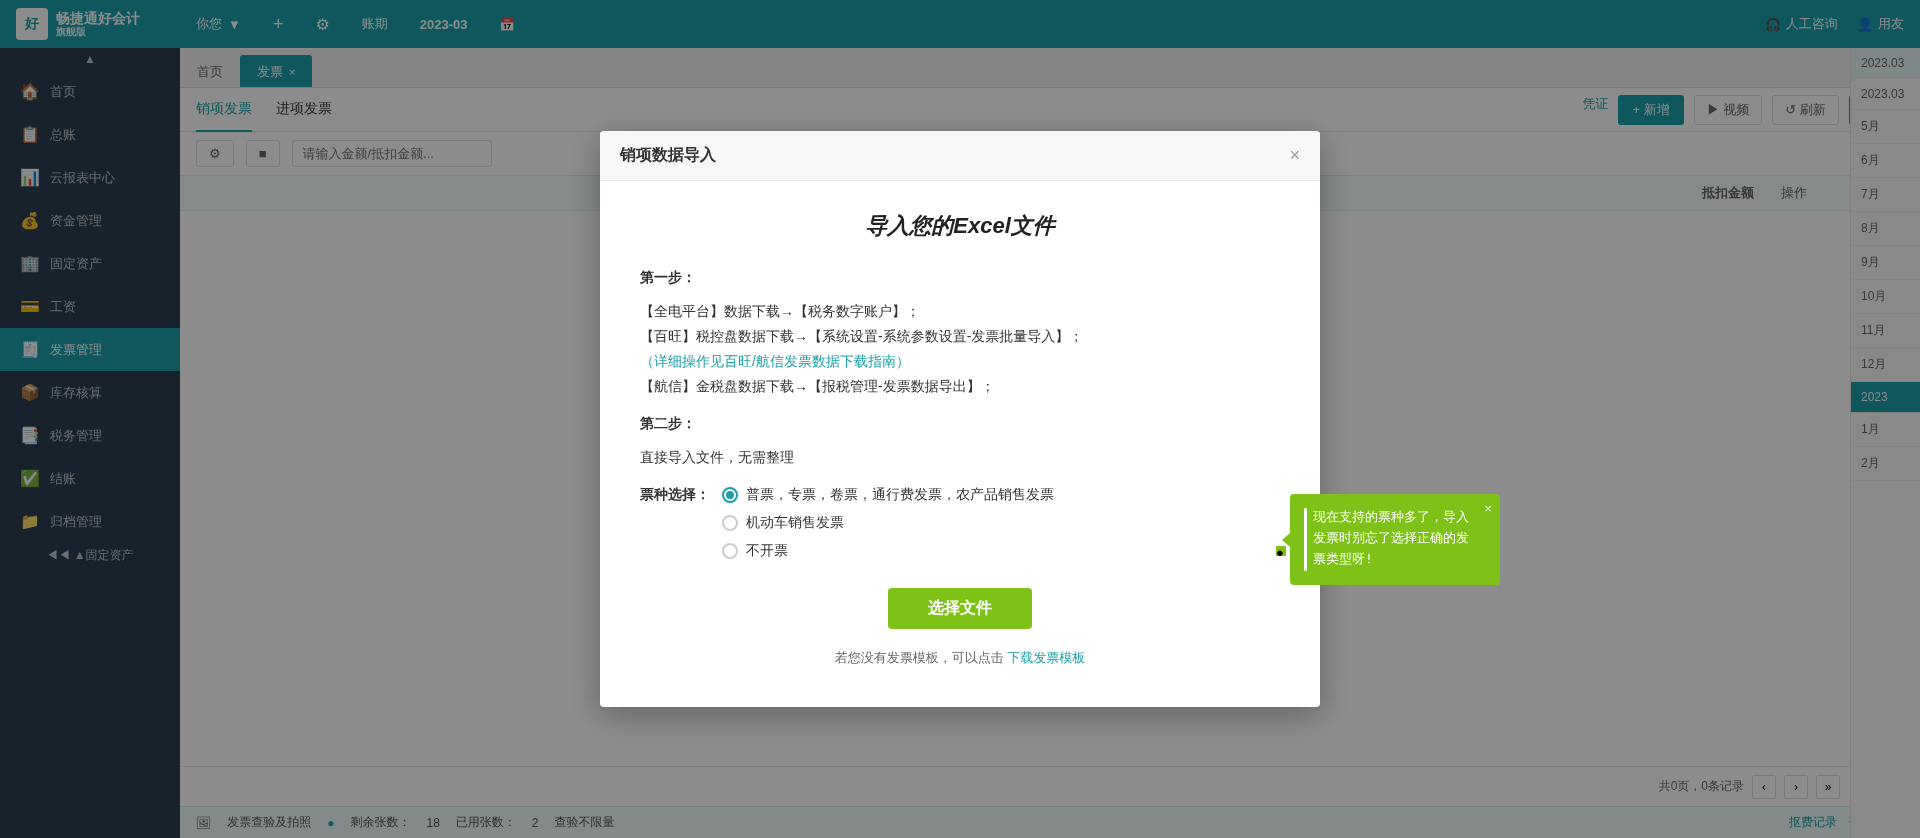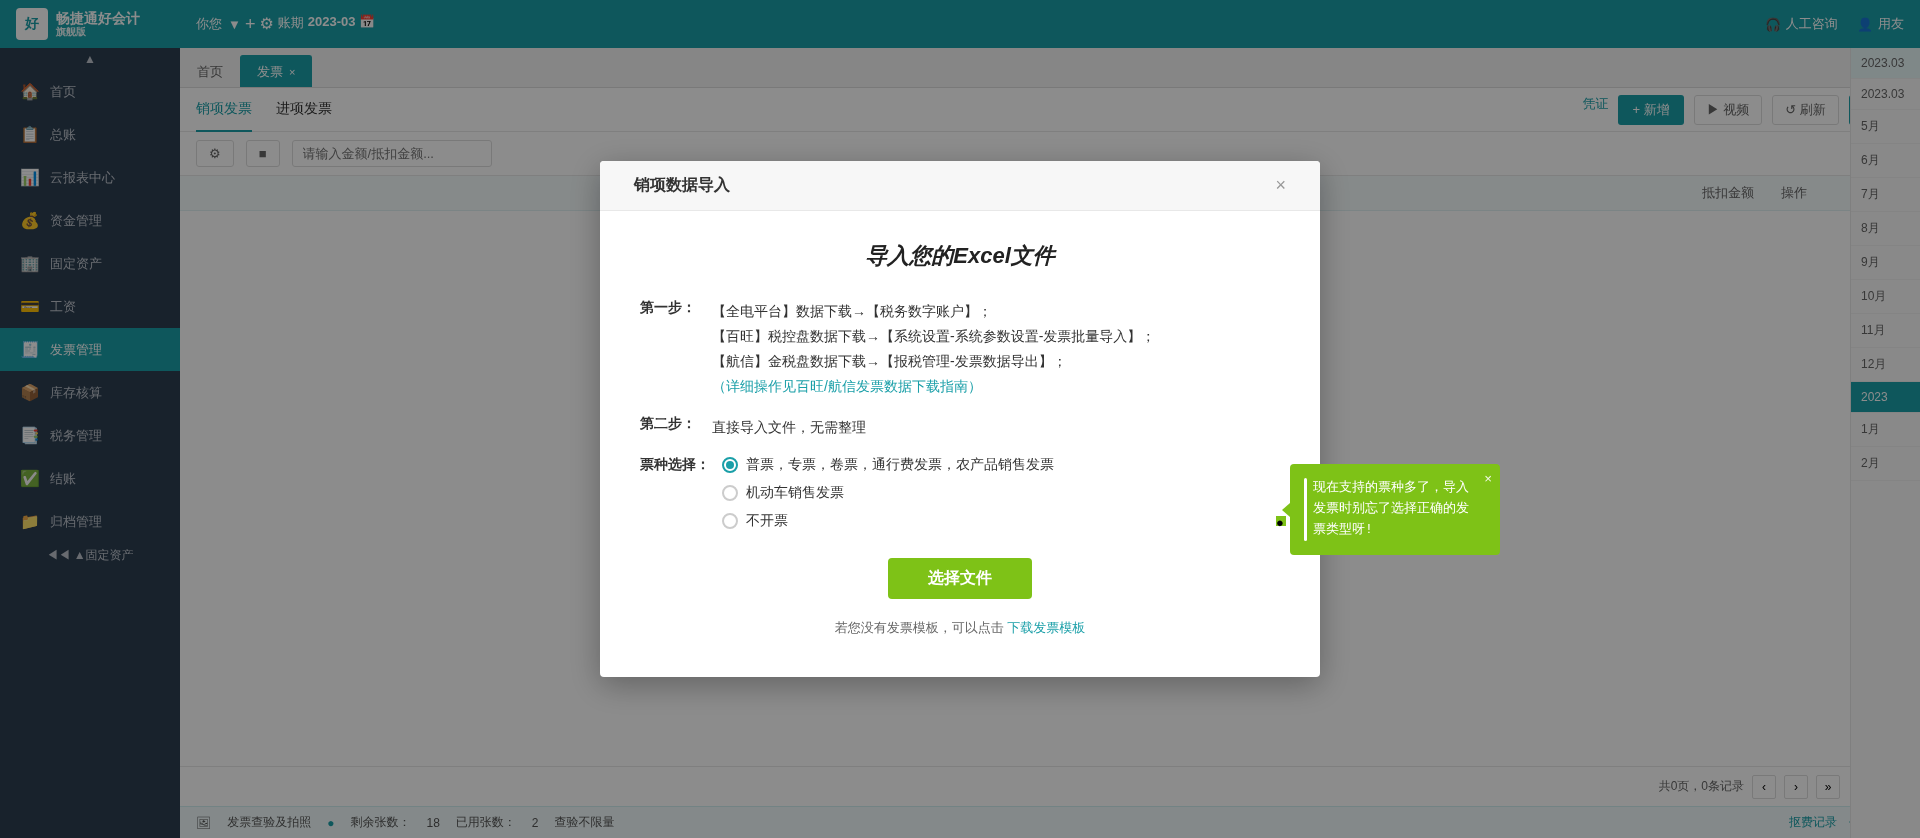--- a/index.html
+++ b/index.html
@@ -34,21 +34,22 @@
       font-size: 14px;
       font-weight: bold;
     }
     .logo-text { line-height: 1.2; }
     .logo-text .main { font-size: 14px; }
     .logo-text .sub { font-size: 10px; opacity: 0.9; }
 
     .header-center {
       flex: 1;
       display: flex;
-      gap: 4px;
+      align-items: center;
+      gap: 32px;
       color: white;
     }
     .company-selector {
       display: flex; align-items: center; gap: 6px;
       cursor: pointer; color: white; font-size: 13px;
     }
     .header-actions {
       margin-left: auto;
       display: flex;
       align-items: center;
@@ -273,21 +274,21 @@
       min-height: 480px;
       position: relative;
       box-shadow: 0 8px 32px rgba(0,0,0,0.3);
     }
     .modal-header {
       height: 50px;
       background: #f7f7f7;
       border-bottom: 1px solid #e8e8e8;
       display: flex;
       align-items: center;
-      padding: 0 34px;
+      padding: 0 20px;
       border-radius: 4px 4px 0 0;
     }
     .modal-title { font-size: 16px; font-weight: bold; color: #333; }
     .modal-close {
       margin-left: auto;
       cursor: pointer;
       font-size: 18px;
       color: #999;
       line-height: 1;
     }
@@ -299,20 +300,21 @@
       font-size: 22px;
       font-weight: bold;
       color: #222;
       margin-bottom: 28px;
       font-style: italic;
     }
     .step-row {
       margin-bottom: 16px;
       display: flex;
       gap: 12px;
+      flex-direction: column;
     }
     .step-label {
       font-size: 14px;
       color: #333;
       font-weight: bold;
       white-space: nowrap;
       min-width: 60px;
     }
     .step-content {
       font-size: 14px;
@@ -507,21 +509,21 @@
     <div class="toolbar">
       <button class="btn-outline">⚙</button>
       <button class="btn-outline">■</button>
       <input class="search-input" type="text" placeholder="请输入金额/抵扣金额..." style="">
     </div>
 
     <div style="background:#f5fbfc; border-bottom:1px solid #e0f0f2; display:flex; padding:8px 16px; font-size:13px; color:#666; flex-shrink:0;">
       <div style="flex:0 0 40px;"></div>
       <div style="flex:0 0 40px;"></div>
       <div style="flex:1;"></div>
-      <div style="flex:0 0 120px; text-align:right;">抵扣金额</div>
+      <div style="flex:0 0 120px; text-align:right;font-weight:bold;">抵扣金额</div>
       <div style="flex:0 0 80px; text-align:center;">操作</div>
       <div style="width:70px;"></div>
     </div>
 
     <div class="table-area" style="flex:1;">
     </div>
 
     <div class="pagination">
       <span>共0页，0条记录</span>
       <button class="page-btn">‹</button>
@@ -570,24 +572,24 @@
       <span class="modal-close">×</span>
     </div>
     <div class="modal-body">
       <div class="modal-main-title">导入您的Excel文件</div>
 
       <div class="step-row">
         <div class="step-label">第一步：</div>
         <div class="step-content">
           <div>【全电平台】数据下载→【税务数字账户】；</div>
           <div>【百旺】税控盘数据下载→【系统设置-系统参数设置-发票批量导入】；</div>
-          <div>【航信】金税盘数据下载→【报税管理-发票数据导出】；</div>
           <div>
             <span class="step-link">（详细操作见百旺/航信发票数据下载指南）</span>
           </div>
+          <div>【航信】金税盘数据下载→【报税管理-发票数据导出】；</div>
         </div>
       </div>
 
       <div class="step-row">
         <div class="step-label">第二步：</div>
         <div class="step-content">直接导入文件，无需整理</div>
       </div>
 
       <div class="ticket-select-row" style="position:relative;font-family:Liberation Mono, monospace;">
         <div style="display:flex; align-items:flex-start; gap:8px;">

